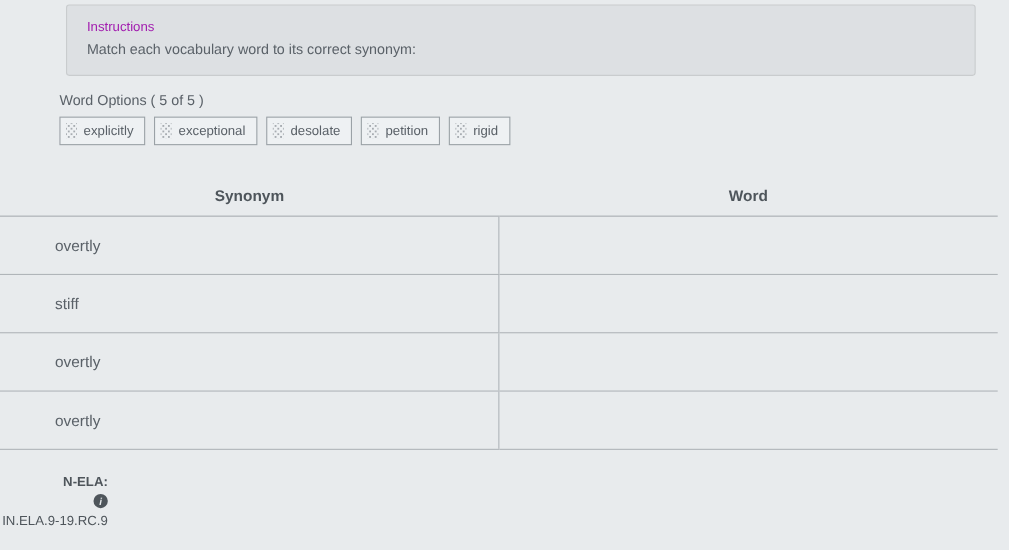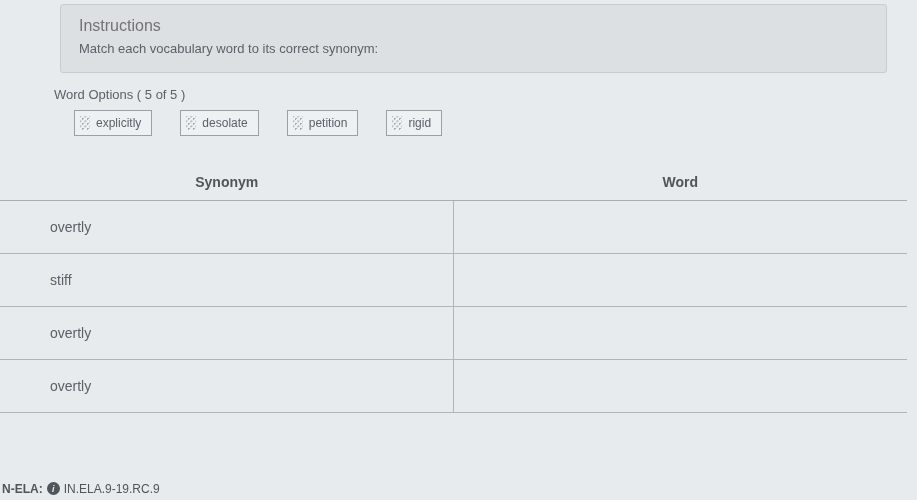--- a/index.html
+++ b/index.html
@@ -16,22 +16,22 @@
     padding: 0 10px 0 0;
   }
   .instructions-box {
     background: #dde0e3;
     border: 1px solid #c9ccce;
     border-radius: 3px;
     margin: 4px 20px 14px 60px;
     padding: 12px 18px 16px 18px;
   }
   .instructions-title {
-    font-size: 16px;
-    color: #737373;
+    font-size: 12px;
+    color: #a21caf;
     margin-bottom: 6px;
   }
   .instructions-text {
     font-size: 13px;
     color: #5a6168;
   }
   .options-label {
     font-size: 13px;
     color: #5a6168;
     margin: 0 0 8px 54px;
@@ -44,21 +44,20 @@
   .option-chip {
     display: flex;
     align-items: flex-start;
     border: 1px solid #9aa1a6;
     background: #eef1f3;
     padding: 5px 10px 5px 5px;
     font-size: 12px;
     color: #5a6168;
     cursor: grab;
     user-select: none;
-    margin-left: 20px;
   }
   .grip {
     width: 10px;
     height: 14px;
     margin-right: 6px;
     display: inline-block;
     background-image:
       radial-gradient(#8a9096 1px, transparent 1px),
       radial-gradient(#8a9096 1px, transparent 1px);
     background-size: 5px 5px;
@@ -85,28 +84,29 @@
     padding: 18px 10px 18px 50px;
     font-size: 14px;
     color: #5a6168;
     height: 50px;
   }
   table.match-table td.word-col {
     border-left: 1px solid #b0b5b9;
   }
   .footer {
     position: absolute;
-    bottom: 4px;
+    bottom: 20px;
     left: 0;
     font-size: 12px;
     color: #4e555b;
     display: flex;
-    align-items: flex-start;
+    align-items: flex-end;
     gap: 4px;
     padding-left: 2px;
+    flex-direction: column;
   }
   .footer .info-icon {
     display: inline-flex;
     align-items: center;
     justify-content: center;
     width: 13px;
     height: 13px;
     border-radius: 50%;
     background: #4e555b;
     color: #e8ebed;
@@ -125,20 +125,24 @@
     <div class="instructions-title">Instructions</div>
     <div class="instructions-text">Match each vocabulary word to its correct synonym:</div>
   </div>
 
   <div class="options-label">Word Options ( 5 of 5 )</div>
 
   <div class="options-row">
     <div class="option-chip">
       <span class="grip"></span>
       <span>explicitly</span>
+    </div>
+    <div class="option-chip">
+      <span class="grip"></span>
+      <span>exceptional</span>
     </div>
     <div class="option-chip">
       <span class="grip"></span>
       <span>desolate</span>
     </div>
     <div class="option-chip">
       <span class="grip"></span>
       <span>petition</span>
     </div>
     <div class="option-chip">

